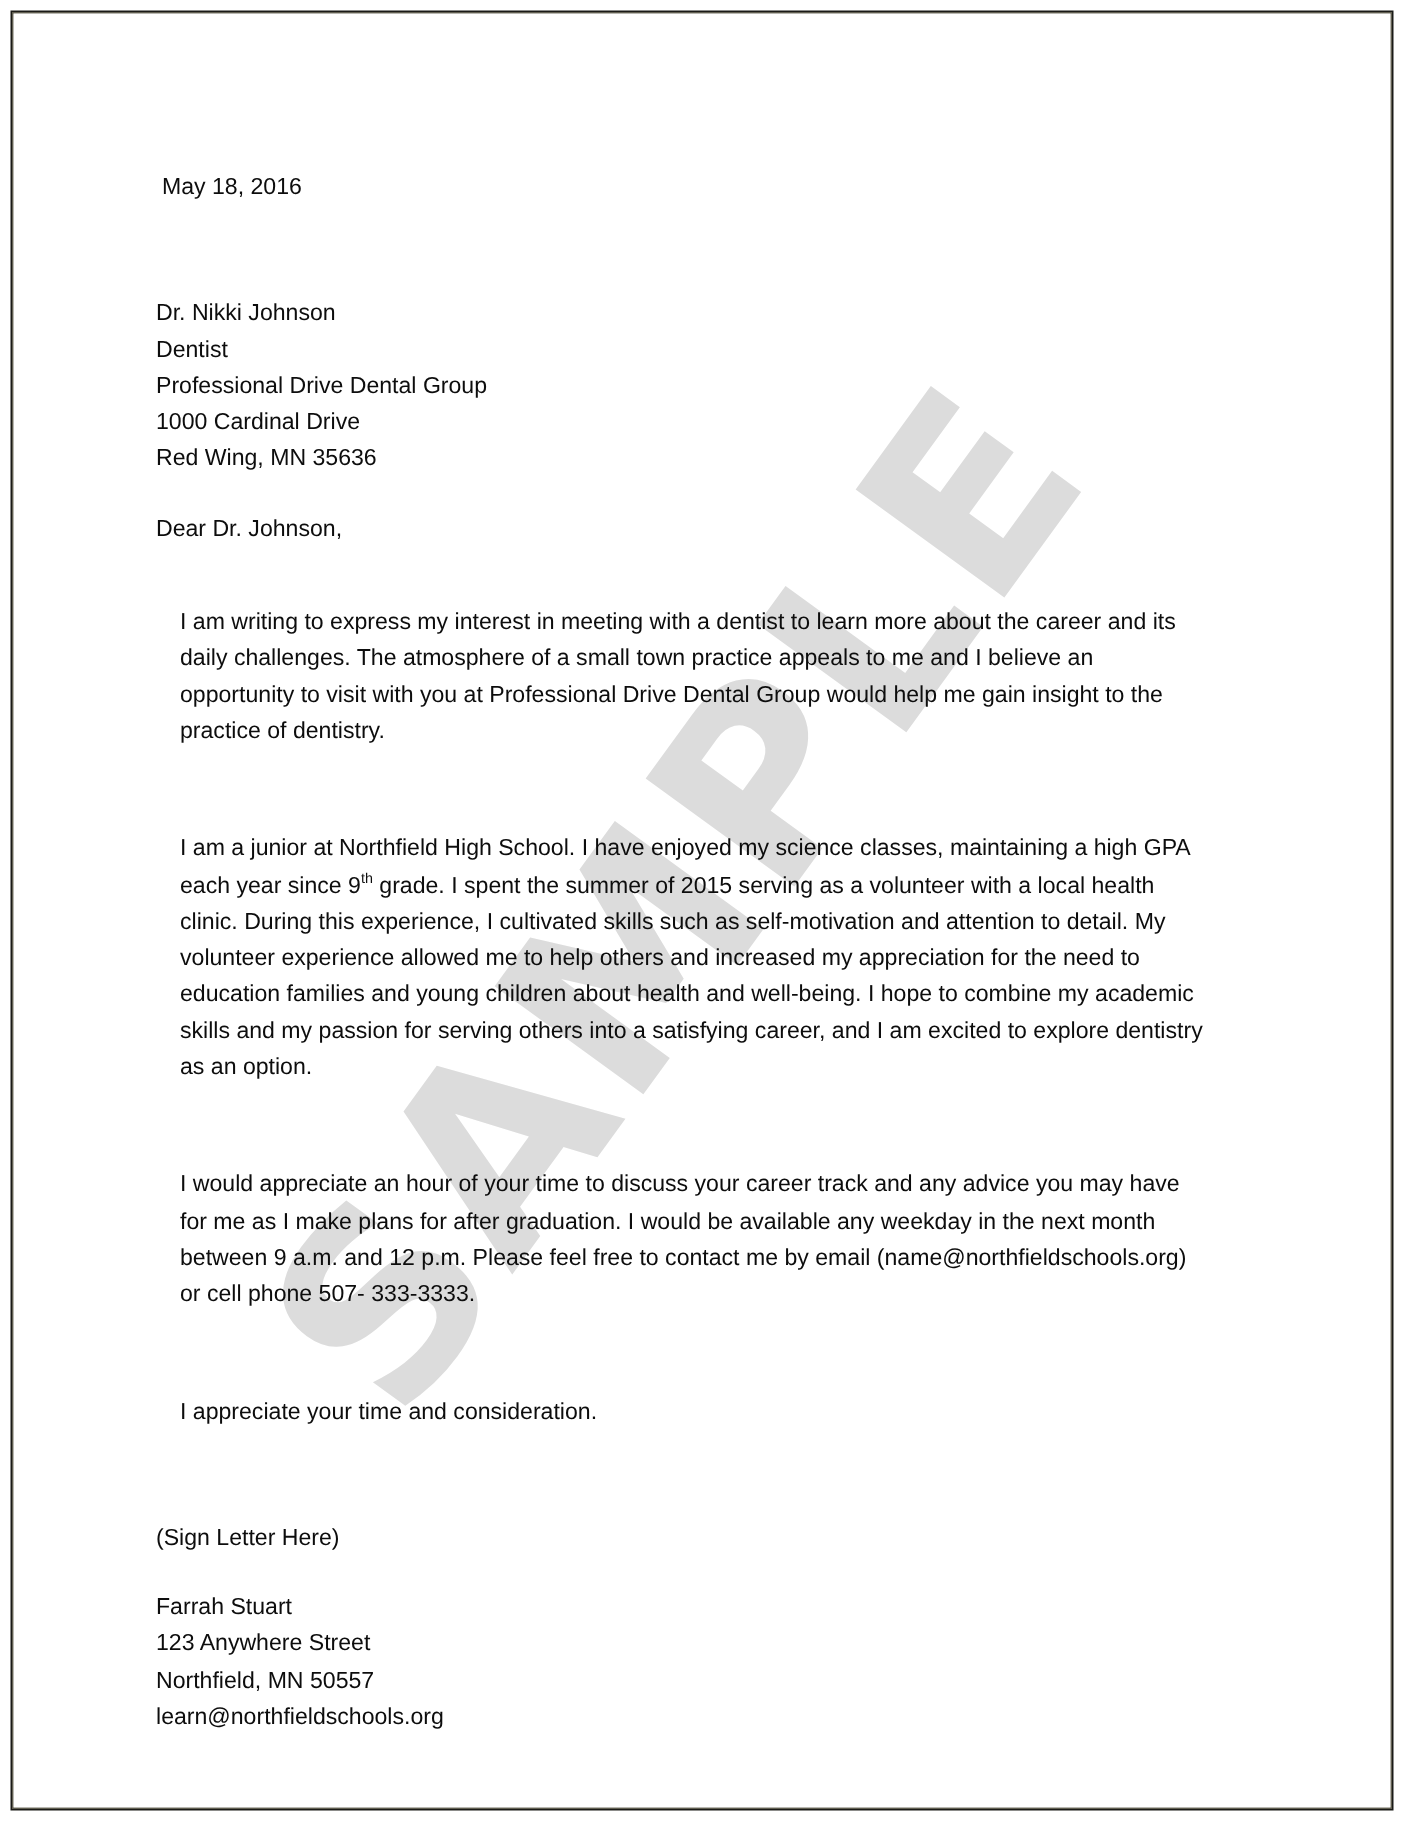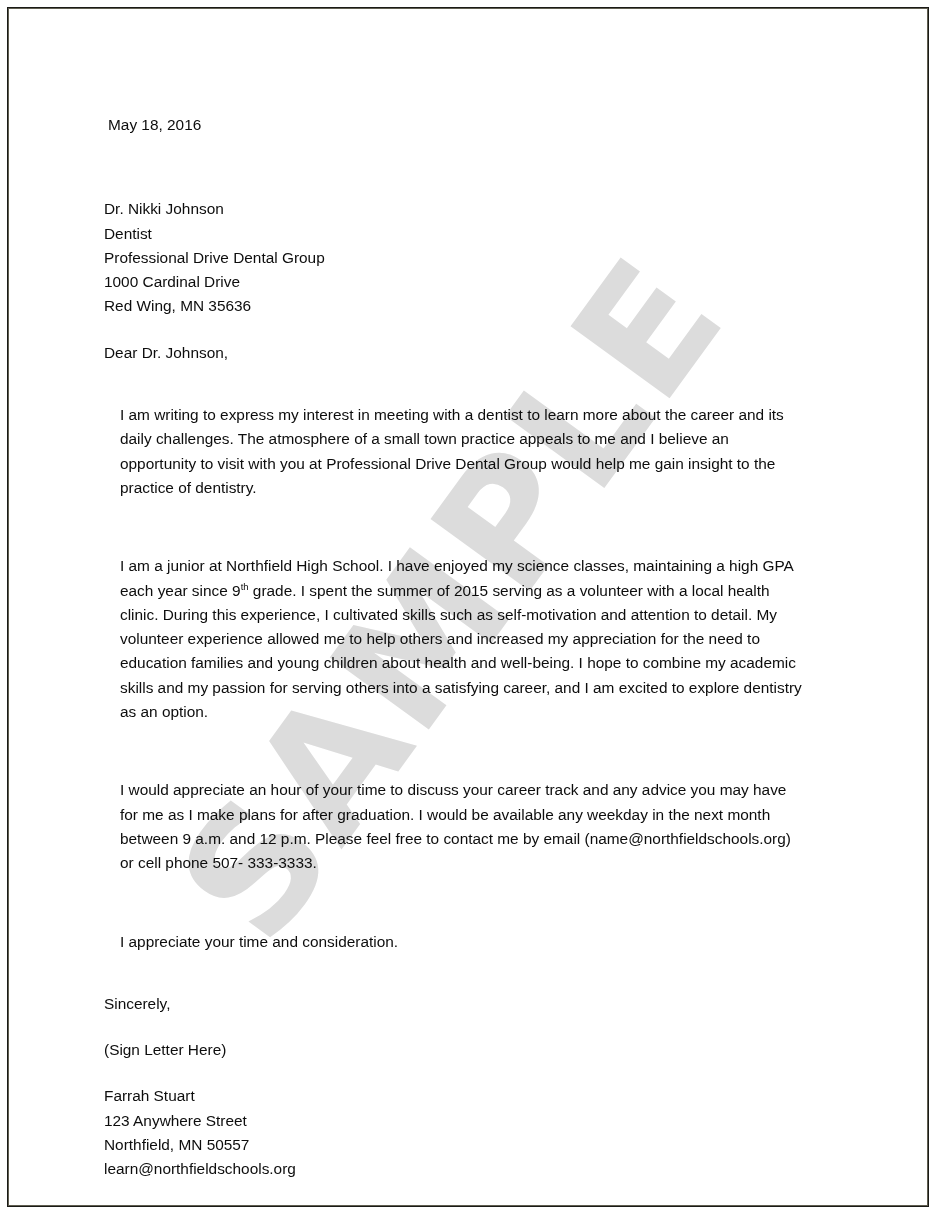--- a/index.html
+++ b/index.html
@@ -130,21 +130,20 @@
       <div class="gap-para"></div>
 
       <p class="para">I would appreciate an hour of your time to discuss your career track and any advice you may have for me as I make plans for after graduation.  I would be available any weekday in the next month between 9 a.m. and 12 p.m.  Please feel free to contact me by email (name@northfieldschools.org) or cell phone 507- 333-3333.</p>
 
       <div class="gap-para"></div>
 
       <p class="para">I appreciate your time and consideration.</p>
 
       <div class="gap-small"></div>
 
-      <div class="line">Sincerely,</div>
 
       <div class="gap-small"></div>
 
       <div class="line">(Sign Letter Here)</div>
 
       <div class="gap-small"></div>
 
       <div>
         <div class="line">Farrah Stuart</div>
         <div class="line">123 Anywhere Street</div>

